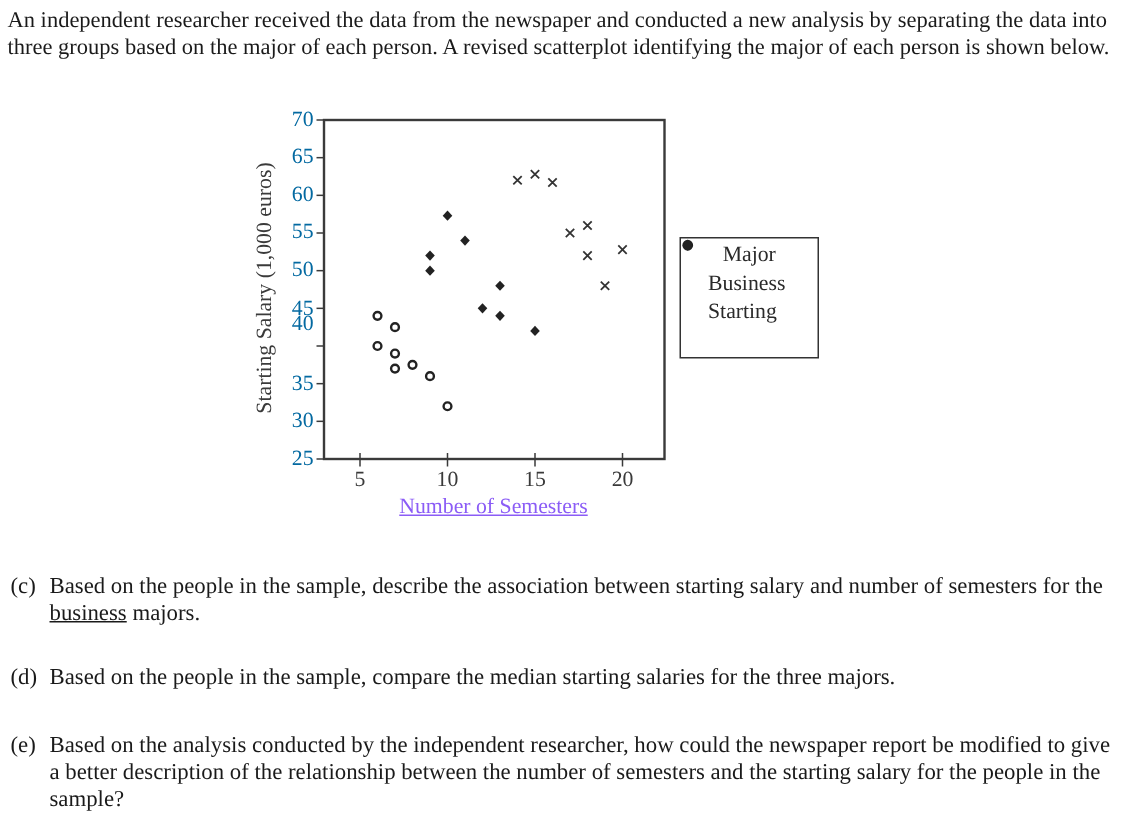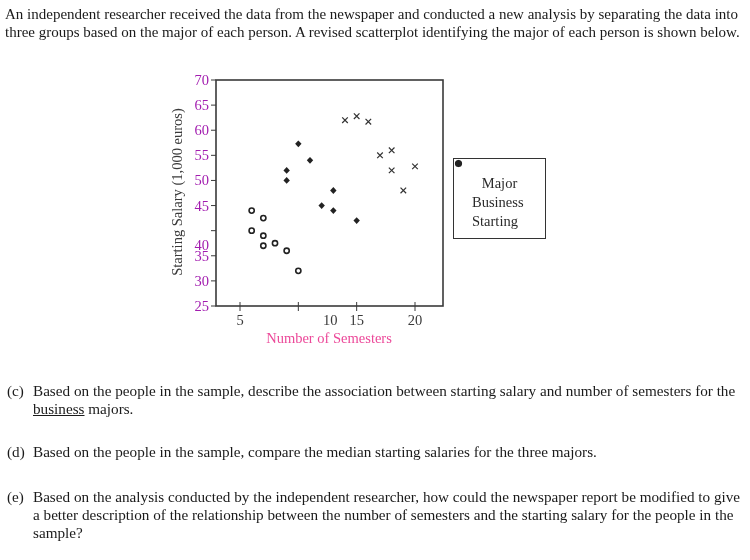--- a/index.html
+++ b/index.html
@@ -45,27 +45,28 @@
     font-size: 14.5px;
     color: #3a3a3a;
   }
   .axis-title-x {
     position: absolute;
     left: 329px;
     top: 330px;
     transform: translateX(-50%);
     white-space: nowrap;
     font-size: 14.5px;
-    color: #ec4899;
+    color: #8b5cf6;
+    text-decoration: underline;
   }
   .ytick {
     position: absolute;
     right: 541px;
     font-size: 14.5px;
-    color: #a21caf;
+    color: #0369a1;
     transform: translateY(-50%);
     line-height: 1;
   }
   .xtick {
     position: absolute;
     top: 313px;
     font-size: 14.5px;
     color: #3a3a3a;
     transform: translateX(-50%);
     line-height: 1;
@@ -76,21 +77,21 @@
     top: 158px;
     width: 91px;
     height: 79px;
     border: 1.3px solid #333;
     box-sizing: content-box;
     font-size: 14.5px;
     color: #2a2a2a;
   }
   .legend-title {
     text-align: center;
-    margin-top: 15px;
+    margin-top: 2px;
     line-height: 19px;
   }
   .legend-item {
     display: flex;
     align-items: center;
     line-height: 19px;
     padding-left: 3px;
   }
   .legend-item .mk {
     width: 12px;
@@ -164,31 +165,31 @@
       <path d="M377.2 152.53333333333333 L382.8 158.13333333333335 M382.8 152.53333333333333 L377.2 158.13333333333335" stroke="#333" stroke-width="1.2" fill="none"></path>
       <path d="M388.8666666666666 147.5111111111111 L394.46666666666664 153.11111111111111 M394.46666666666664 147.5111111111111 L388.8666666666666 153.11111111111111" stroke="#333" stroke-width="1.2" fill="none"></path>
       <path d="M388.8666666666666 167.6 L394.46666666666664 173.20000000000002 M394.46666666666664 167.6 L388.8666666666666 173.20000000000002" stroke="#333" stroke-width="1.2" fill="none"></path>
       <path d="M412.2 163.5822222222222 L417.8 169.18222222222224 M417.8 163.5822222222222 L412.2 169.18222222222224" stroke="#333" stroke-width="1.2" fill="none"></path>
       <path d="M400.5333333333333 187.68888888888887 L406.1333333333333 193.2888888888889 M406.1333333333333 187.68888888888887 L400.5333333333333 193.2888888888889" stroke="#333" stroke-width="1.2" fill="none"></path>
     </svg>
   <div id="yticks">
       <div class="ytick" style="top: 306px;">25</div>
       <div class="ytick" style="top: 280.889px;">30</div>
       <div class="ytick" style="top: 255.778px;">35</div>
-      <div class="ytick" style="top: 245px; text-align: right;">40</div>
+      <div class="ytick" style="top: 216px; text-align: right;">40</div>
       <div class="ytick" style="top: 205.556px;">45</div>
       <div class="ytick" style="top: 180.444px; margin-left: 40px;">50</div>
       <div class="ytick" style="top: 155.333px;">55</div>
       <div class="ytick" style="top: 130.222px;">60</div>
       <div class="ytick" style="top: 105.111px;">65</div>
       <div class="ytick" style="top: 80px;">70</div>
     </div>
   <div id="xticks">
       <div class="xtick" style="left: 240px;">5</div>
-      <div class="xtick" style="left: 298.333px; margin-left: 32px;">10</div>
+      <div class="xtick" style="left: 298.333px;">10</div>
       <div class="xtick" style="left: 356.667px;">15</div>
       <div class="xtick" style="left: 415px;">20</div>
     </div>
   <div class="axis-title-y">Starting Salary (1,000 euros)</div>
   <div class="axis-title-x">Number of Semesters</div>
 
   <div class="legend">
     <div class="legend-title">Major</div>
     <div class="legend-item">
       <span class="mk">

